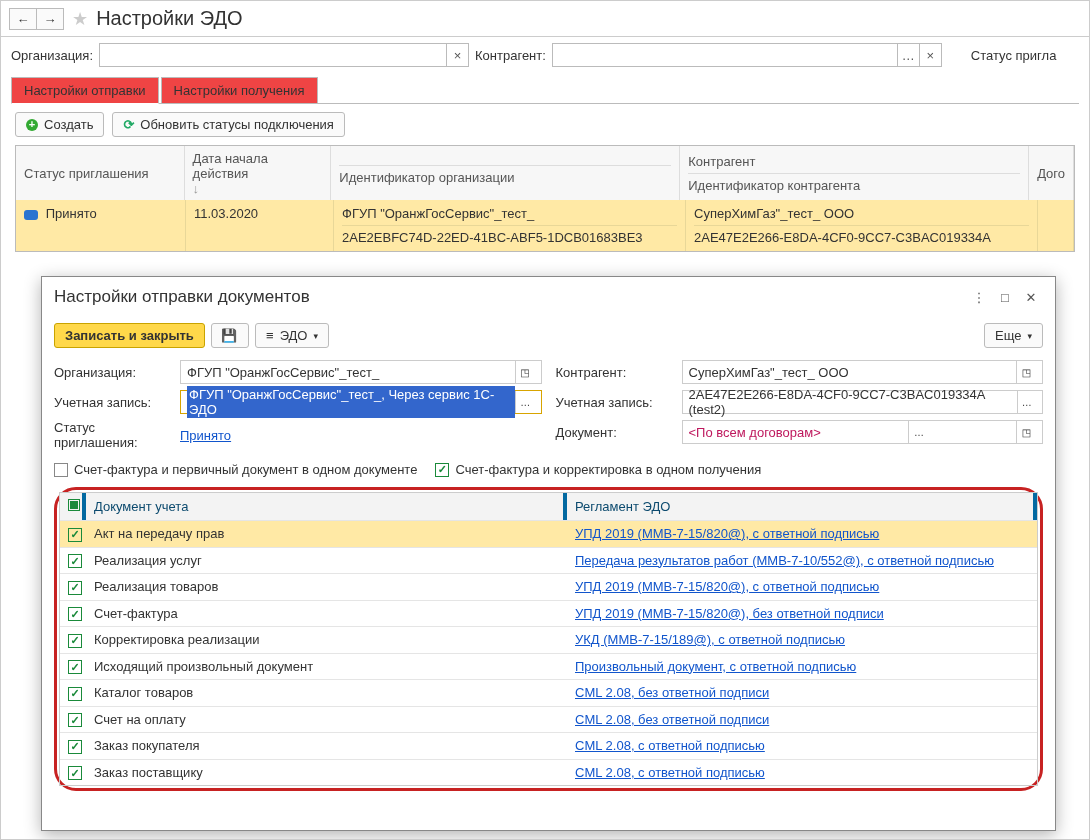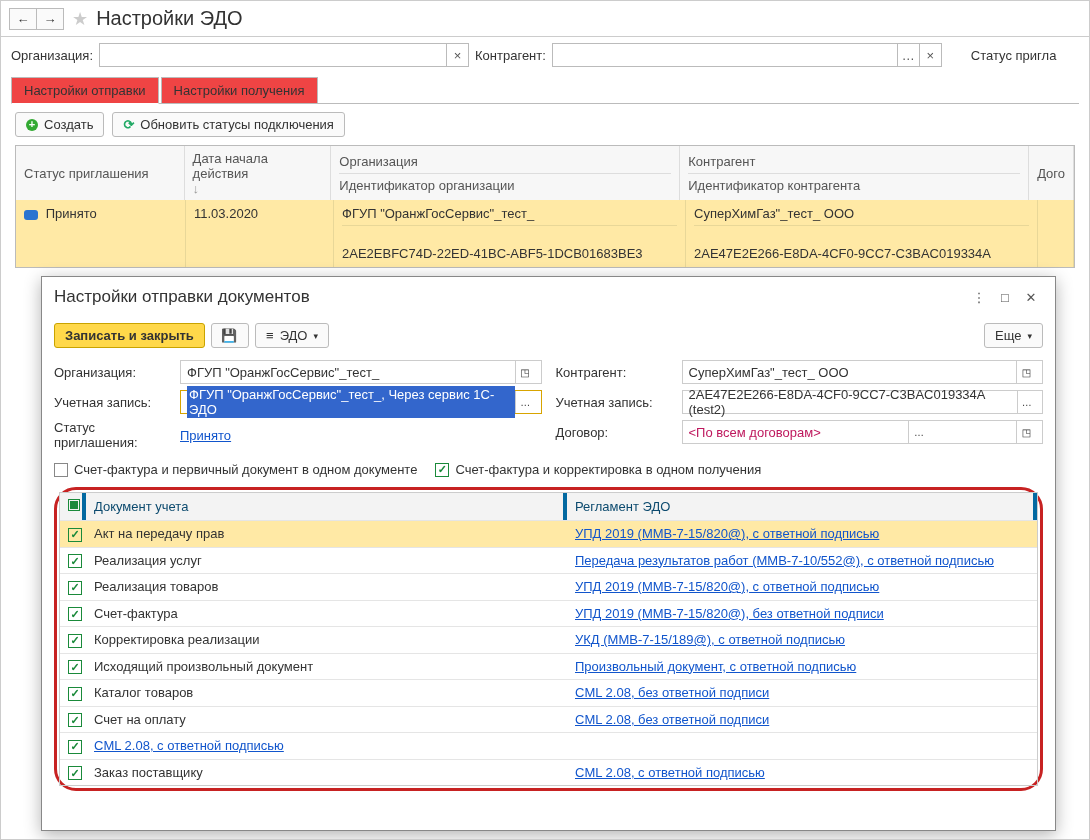--- a/index.html
+++ b/index.html
@@ -25,21 +25,21 @@
 .icon-refresh { color:#2a6; font-weight:bold;}
 .grid { margin:0 14px; border:1px solid #bbb;}
 .grid-head-row { display:flex;}
 .grid-head-cell { background:#f7f7f7; border-right:1px solid #ddd; padding:6px 8px; color:#555;}
 .grid-head-cell.double { height:54px; display:flex; flex-direction:column; justify-content:center;}
 .grid-head-sub { border-top:1px solid #ddd; margin-top:4px; padding-top:4px;}
 .col-a{width:170px;} .col-b{width:148px;} .col-c{width:352px;} .col-d{width:352px;} .col-e{flex:1;}
 .data-row { display:flex; background:#ffe9a5;}
 .data-cell { border-right:1px solid #e8d798; padding:6px 8px;}
 .data-cell.double { display:flex; flex-direction:column;}
-.data-cell .sub { border-top:1px solid #e8d798; margin-top:4px; padding-top:20px;}
+.data-cell .sub { border-top:1px solid #e8d798; margin-top:4px; padding-top:4px;}
 .blue-tag{ display:inline-block; background:#2a74d0; border-radius:3px; width:14px; height:10px; margin-right:4px; vertical-align:middle;}
 
 .modal { position:absolute; left:40px; top:275px; width:1015px; height:555px; background:#fff; border:1px solid #888; box-shadow:0 4px 16px rgba(0,0,0,0.3);}
 .modal-header { display:flex; align-items:center; padding:8px 12px;}
 .modal-title { font-size:17px; flex:1;}
 .modal-ctl { width:24px; height:24px; display:flex; align-items:center; justify-content:center; cursor:pointer; color:#555; margin-left:2px;}
 .modal-toolbar { display:flex; align-items:center; padding:6px 12px; gap:6px;}
 .btn-yellow{ background:#ffd84a; border:1px solid #c9a300; font-weight:bold;}
 .btn-more { margin-left:auto;}
 .chev{ font-size:9px;}
@@ -117,21 +117,20 @@
 <div class="grid">
   <div class="grid-head-row">
     <div class="grid-head-cell col-a double">
         <span>Статус приглашения</span>
       </div>
     <div class="grid-head-cell col-b double">
         <span>Дата начала действия</span>
         <span style="float:right;color:#999">↓</span>
       </div>
     <div class="grid-head-cell col-c double">
-      <span>Организация</span>
       <span class="grid-head-sub">Идентификатор организации</span>
     </div>
     <div class="grid-head-cell col-d double">
       <span>Контрагент</span>
       <span class="grid-head-sub">Идентификатор контрагента</span>
     </div>
     <div class="grid-head-cell col-e double">
         <span>Дого</span>
       </div>
   </div>
@@ -206,21 +205,21 @@
           </div>
       </div>
       <div class="form-row">
         <span class="lbl">Учетная запись:</span>
         <div class="ro">
             <span>2AE47E2E266-E8DA-4CF0-9CC7-C3BAC019334A (test2)</span>
             <span class="sq">…</span>
           </div>
       </div>
       <div class="form-row">
-        <span class="lbl">Договор:</span>
+        <span class="lbl">Документ:</span>
         <div class="ro">
           <span class="placeholder">&lt;По всем договорам&gt;</span>
           <span class="sq">…</span>
           <span class="sq" style="border-left:1px solid #ccc">◳</span>
         </div>
       </div>
     </div>
   </div>
 
   <div class="chk-row">
@@ -277,20 +276,21 @@
             <div class="dc dc-b">Каталог товаров</div>
             <div class="dc dc-c"><span class="link-u">CML 2.08, без ответной подписи</span></div>
           </div>
           <div class="doc-row">
             <div class="dc dc-a"><span class="chkbox">✓</span></div>
             <div class="dc dc-b">Счет на оплату</div>
             <div class="dc dc-c"><span class="link-u">CML 2.08, без ответной подписи</span></div>
           </div>
           <div class="doc-row">
             <div class="dc dc-a"><span class="chkbox">✓</span></div>
+            <div class="dc dc-b">Заказ покупателя</div>
             <div class="dc dc-c"><span class="link-u">CML 2.08, с ответной подписью</span></div>
           </div>
           <div class="doc-row">
             <div class="dc dc-a"><span class="chkbox">✓</span></div>
             <div class="dc dc-b">Заказ поставщику</div>
             <div class="dc dc-c"><span class="link-u">CML 2.08, с ответной подписью</span></div>
           </div>
         </div>
     </div>
   </div>

